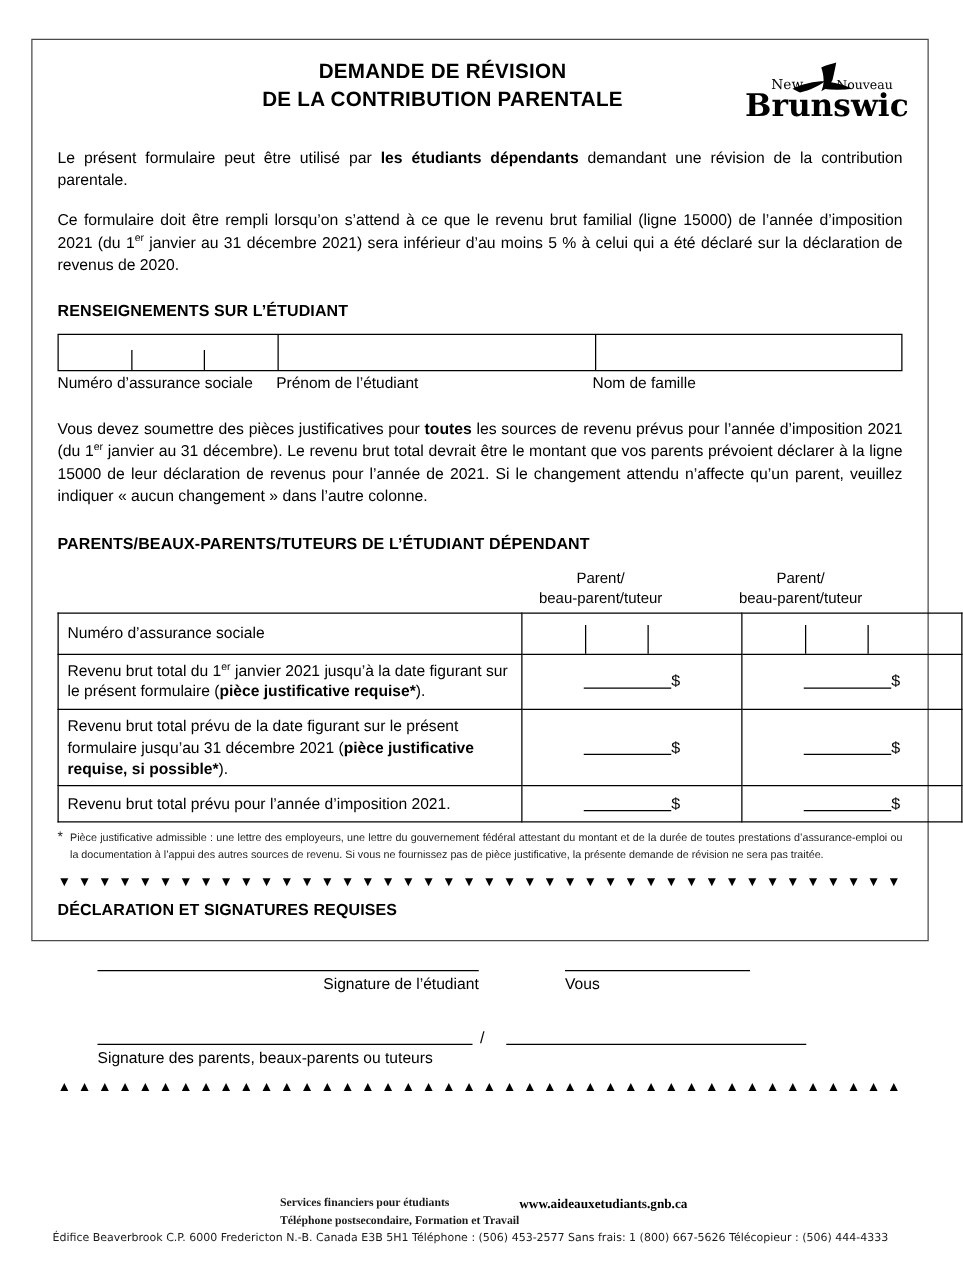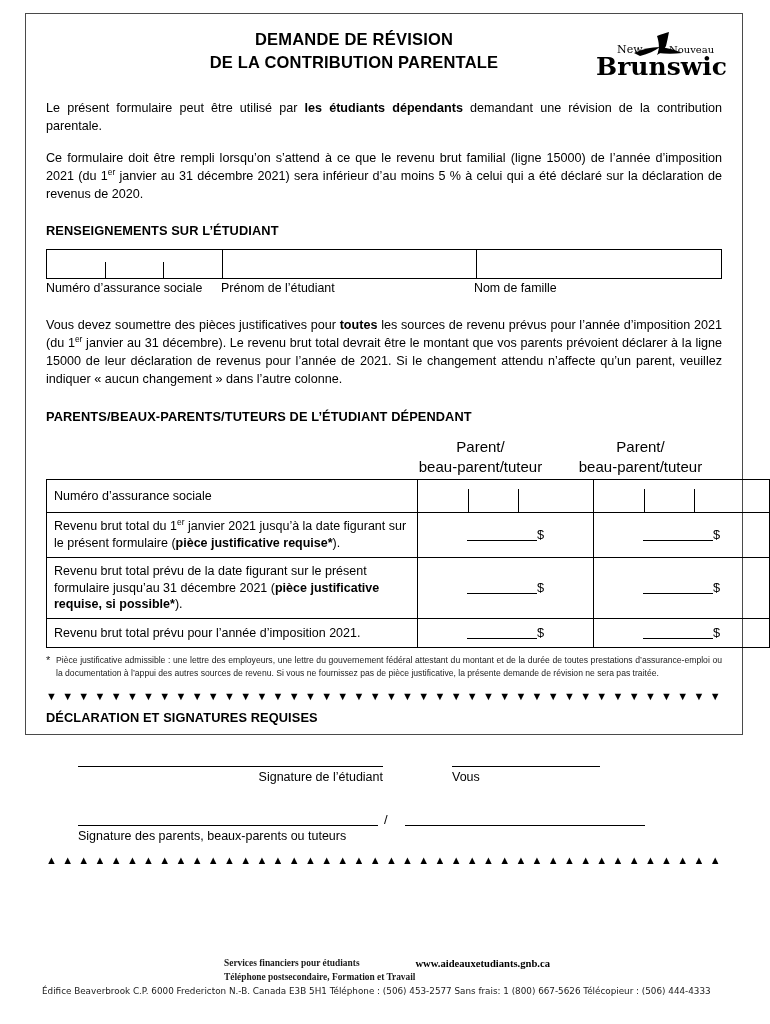--- a/index.html
+++ b/index.html
@@ -11,21 +11,21 @@
     width: 770px;
     height: 1024px;
     font-family: "Liberation Sans", sans-serif;
     color: #000000;
     position: relative;
     overflow: hidden;
   }
   .page {
     position: absolute;
     left: 25px;
-    top: 13px;
+    top: 31px;
     width: 718px;
     height: 722px;
     border: 1.5px solid #4a4a4a;
     box-sizing: border-box;
   }
   .inner {
     padding: 14px 20px 0 20px;
     box-sizing: border-box;
     height: 100%;
   }
@@ -103,21 +103,21 @@
     margin-top: 2px;
   }
   .lbl-sin { width: 175px; }
   .lbl-first { width: 253px; }
   .lbl-last { flex: 1; }
 
   
   .col-heads {
     display: flex;
     margin-top: 13px;
-    font-size: 15px;
+    font-size: 12px;
     line-height: 1.32;
     text-align: center;
   }
   .ch-spacer { width: 356px; }
   .ch-a, .ch-b { width: 157px; }
   .ch-b { margin-left: 3px; }
 
   table.ptable {
     width: 100%;
     border-collapse: collapse;

